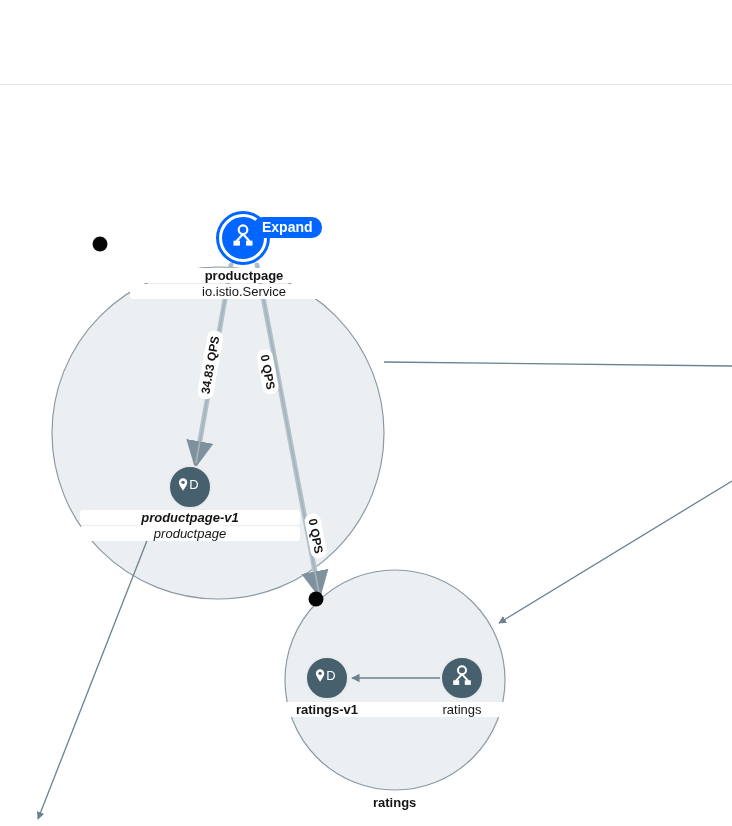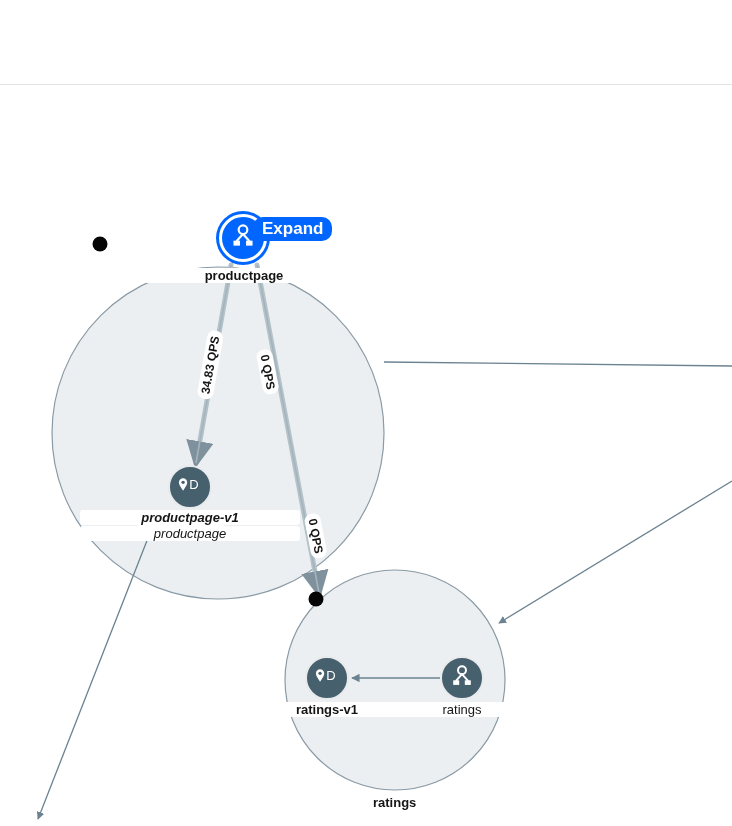--- a/index.html
+++ b/index.html
@@ -94,21 +94,21 @@
     background: #ffffff;
     border-radius: 3px;
     padding: 0 4px;
     margin-top: 1px;
   }
   
   .expand-badge {
     position: absolute;
     background: #0066ff;
     color: #ffffff;
-    font-size: 17px;
+    font-size: 14px;
     font-weight: bold;
     padding: 3px 9px 4px 9px;
     border-radius: 10px;
     white-space: nowrap;
     line-height: 1;
     cursor: pointer;
   }
   
   .edge-label {
     position: absolute;
@@ -176,20 +176,21 @@
           <rect x="3.2" y="16.3" width="6" height="4.6" fill="#ffffff"></rect>
           <rect x="14.8" y="16.3" width="6" height="4.6" fill="#ffffff"></rect>
         </svg>
       </span>
     </div>
 
     <div class="expand-badge" style="left:253px; top:132px;">Expand</div>
 
     <div class="node-label" style="left:130px; top:183px; width:228px;">
       <span class="primary">productpage</span>
+      <span class="secondary">io.istio.Service</span>
     </div>
 
     <div class="node workload" style="left:168px; top:380px; width:44px; height:44px;">
       <span>
         <svg width="26" height="18" viewBox="0 0 30 20" xmlns="http://www.w3.org/2000/svg">
           <path d="M7 2.2 C4.3 2.2 2.2 4.3 2.2 7 C2.2 10.2 7 16.4 7 16.4
                    C7 16.4 11.8 10.2 11.8 7 C11.8 4.3 9.7 2.2 7 2.2 Z" fill="#ffffff"></path>
           <circle cx="7" cy="6.9" r="1.9" fill="#46606e"></circle>
           <text x="14" y="15" font-family="Liberation Sans, sans-serif" font-size="15" fill="#ffffff">D</text>
         </svg>

